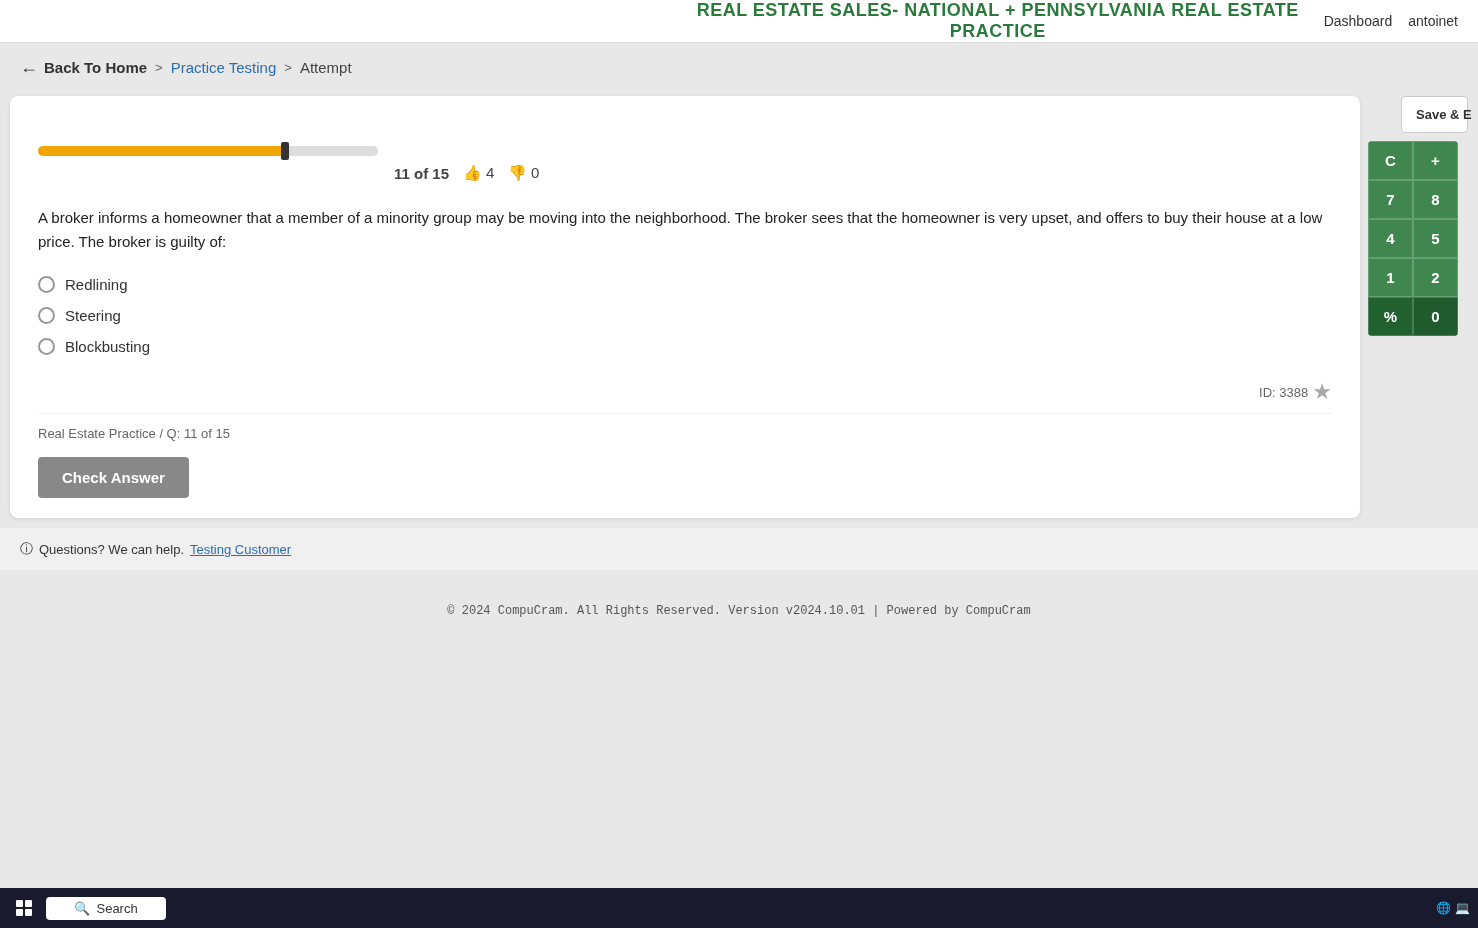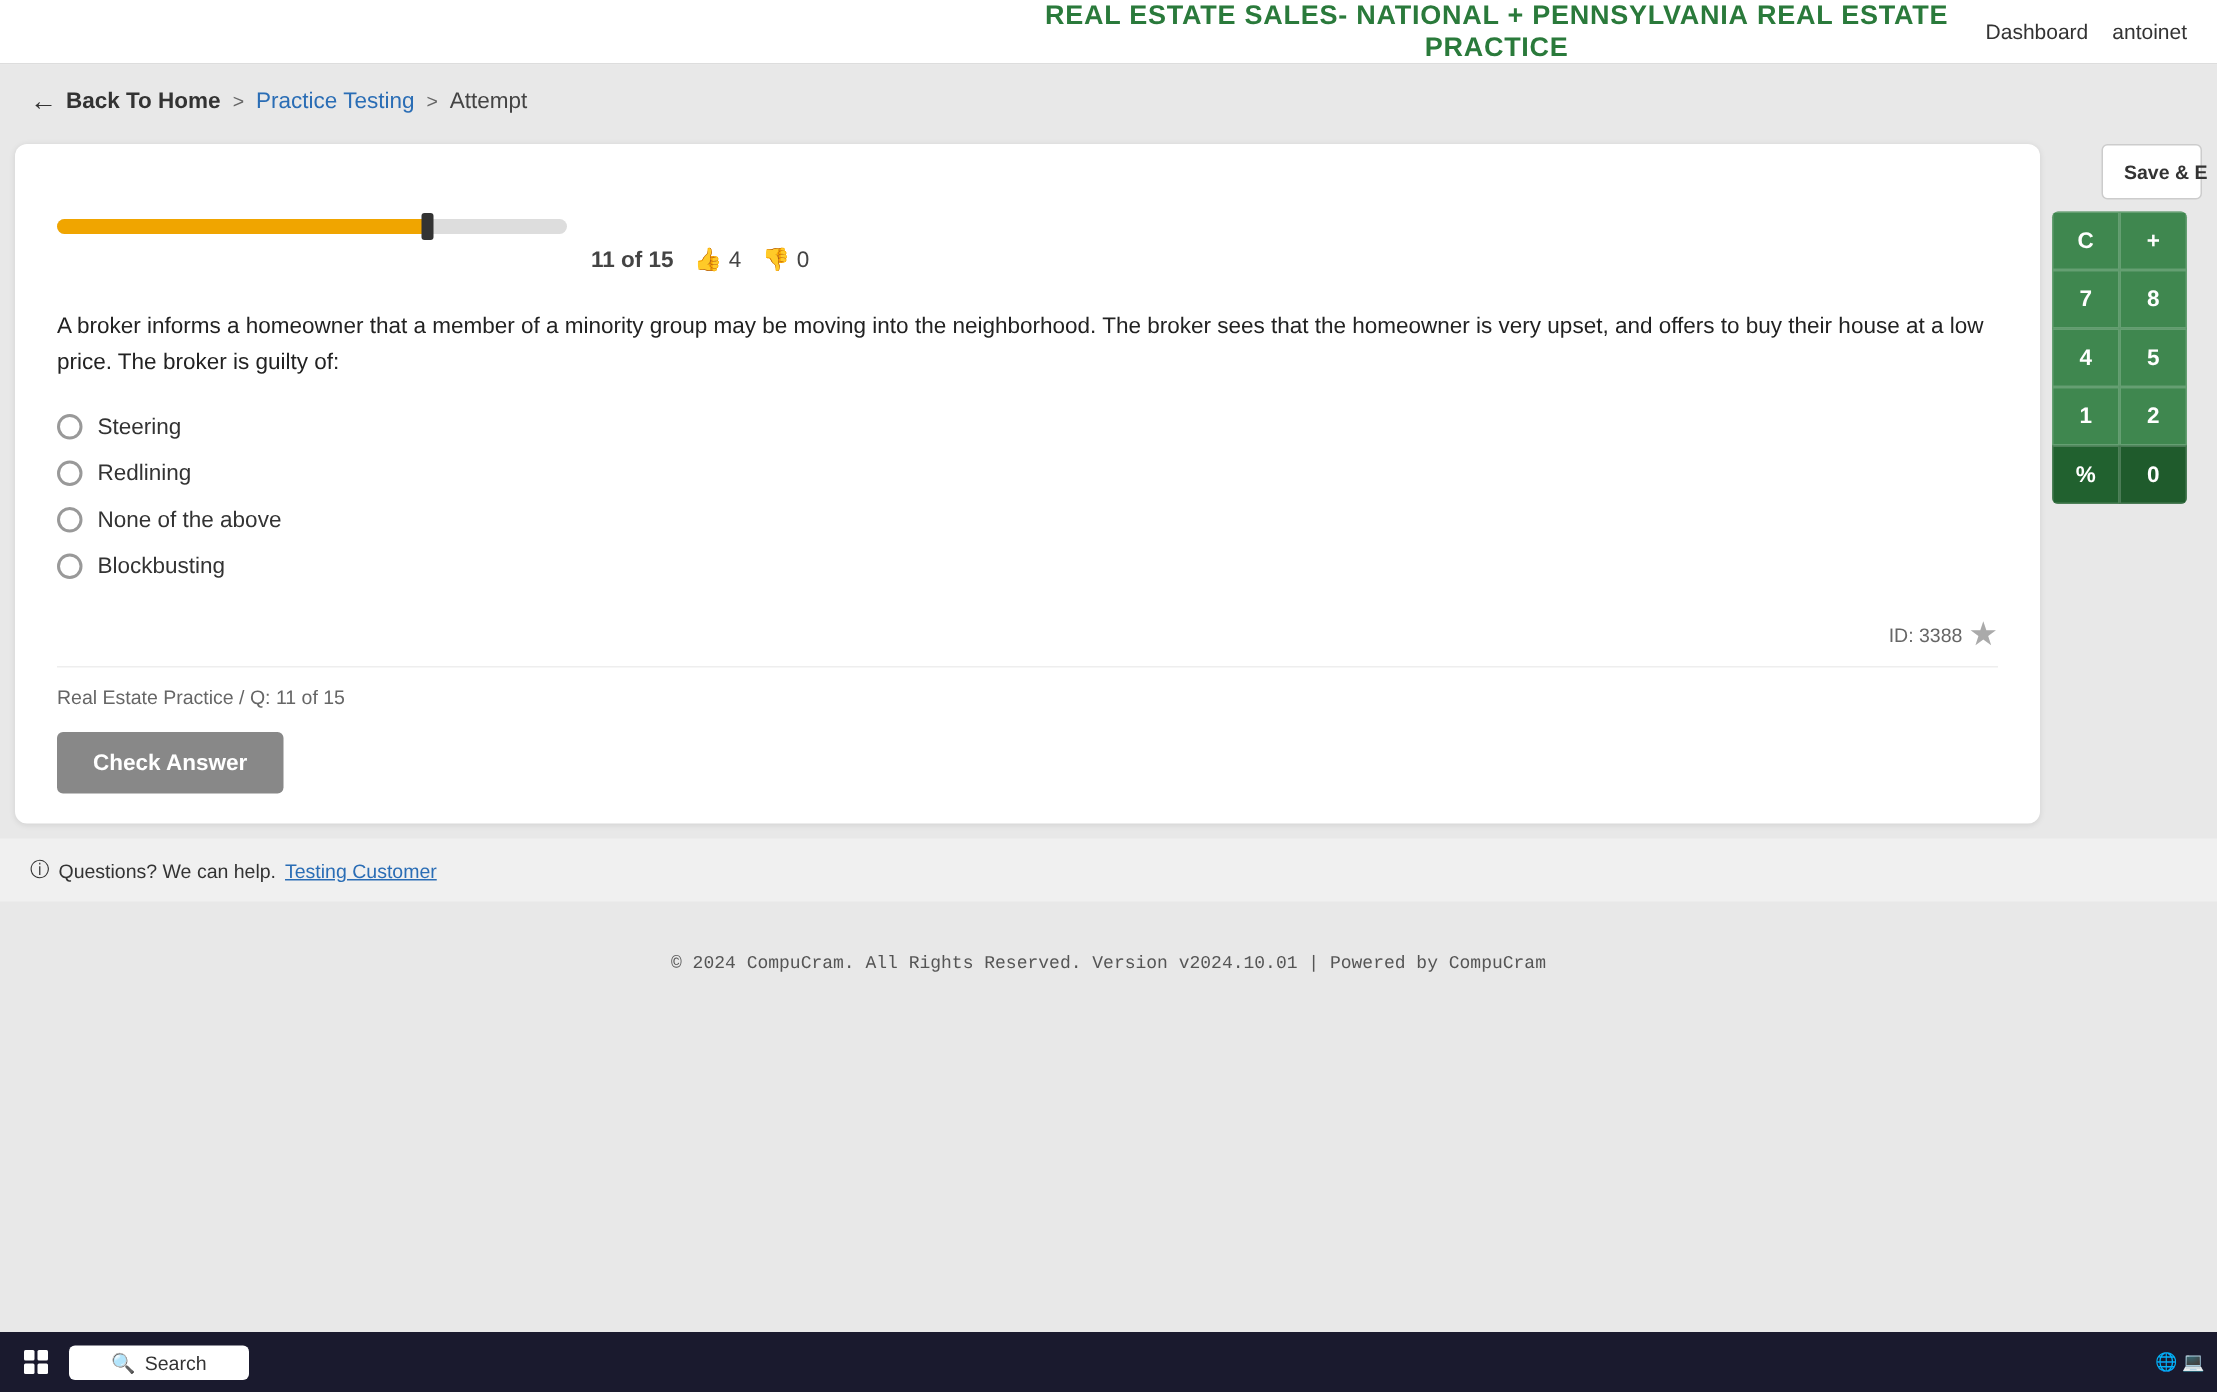--- a/index.html
+++ b/index.html
@@ -382,29 +382,25 @@
       </div>
     </div>
 
     
     <div class="question-text">A broker informs a homeowner that a member of a minority group may be moving into the neighborhood. The broker sees that the homeowner is very upset, and offers to buy their house at a low price. The broker is guilty of:</div>
 
     
     <ul class="options-list">
       <li class="option-item">
         <span class="option-radio"></span>
-        <span>Steering</span>
-      </li>
-      <li class="option-item">
-        <span class="option-radio"></span>
         <span>Redlining</span>
       </li>
       <li class="option-item">
         <span class="option-radio"></span>
-        <span>None of the above</span>
+        <span>Steering</span>
       </li>
       <li class="option-item">
         <span class="option-radio"></span>
         <span>Blockbusting</span>
       </li>
     </ul>
 
     
     <div style="display:flex; justify-content:space-between; align-items:center; margin-bottom:8px;">
       <div></div>

